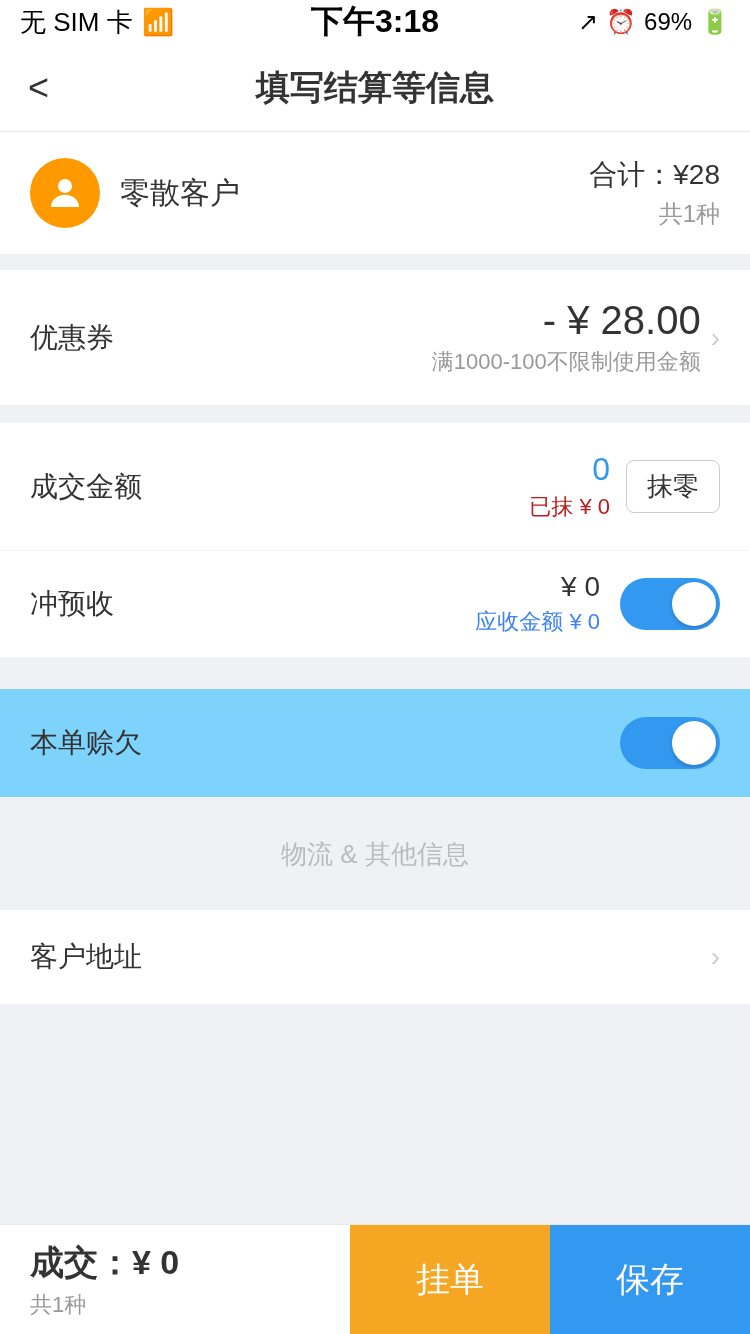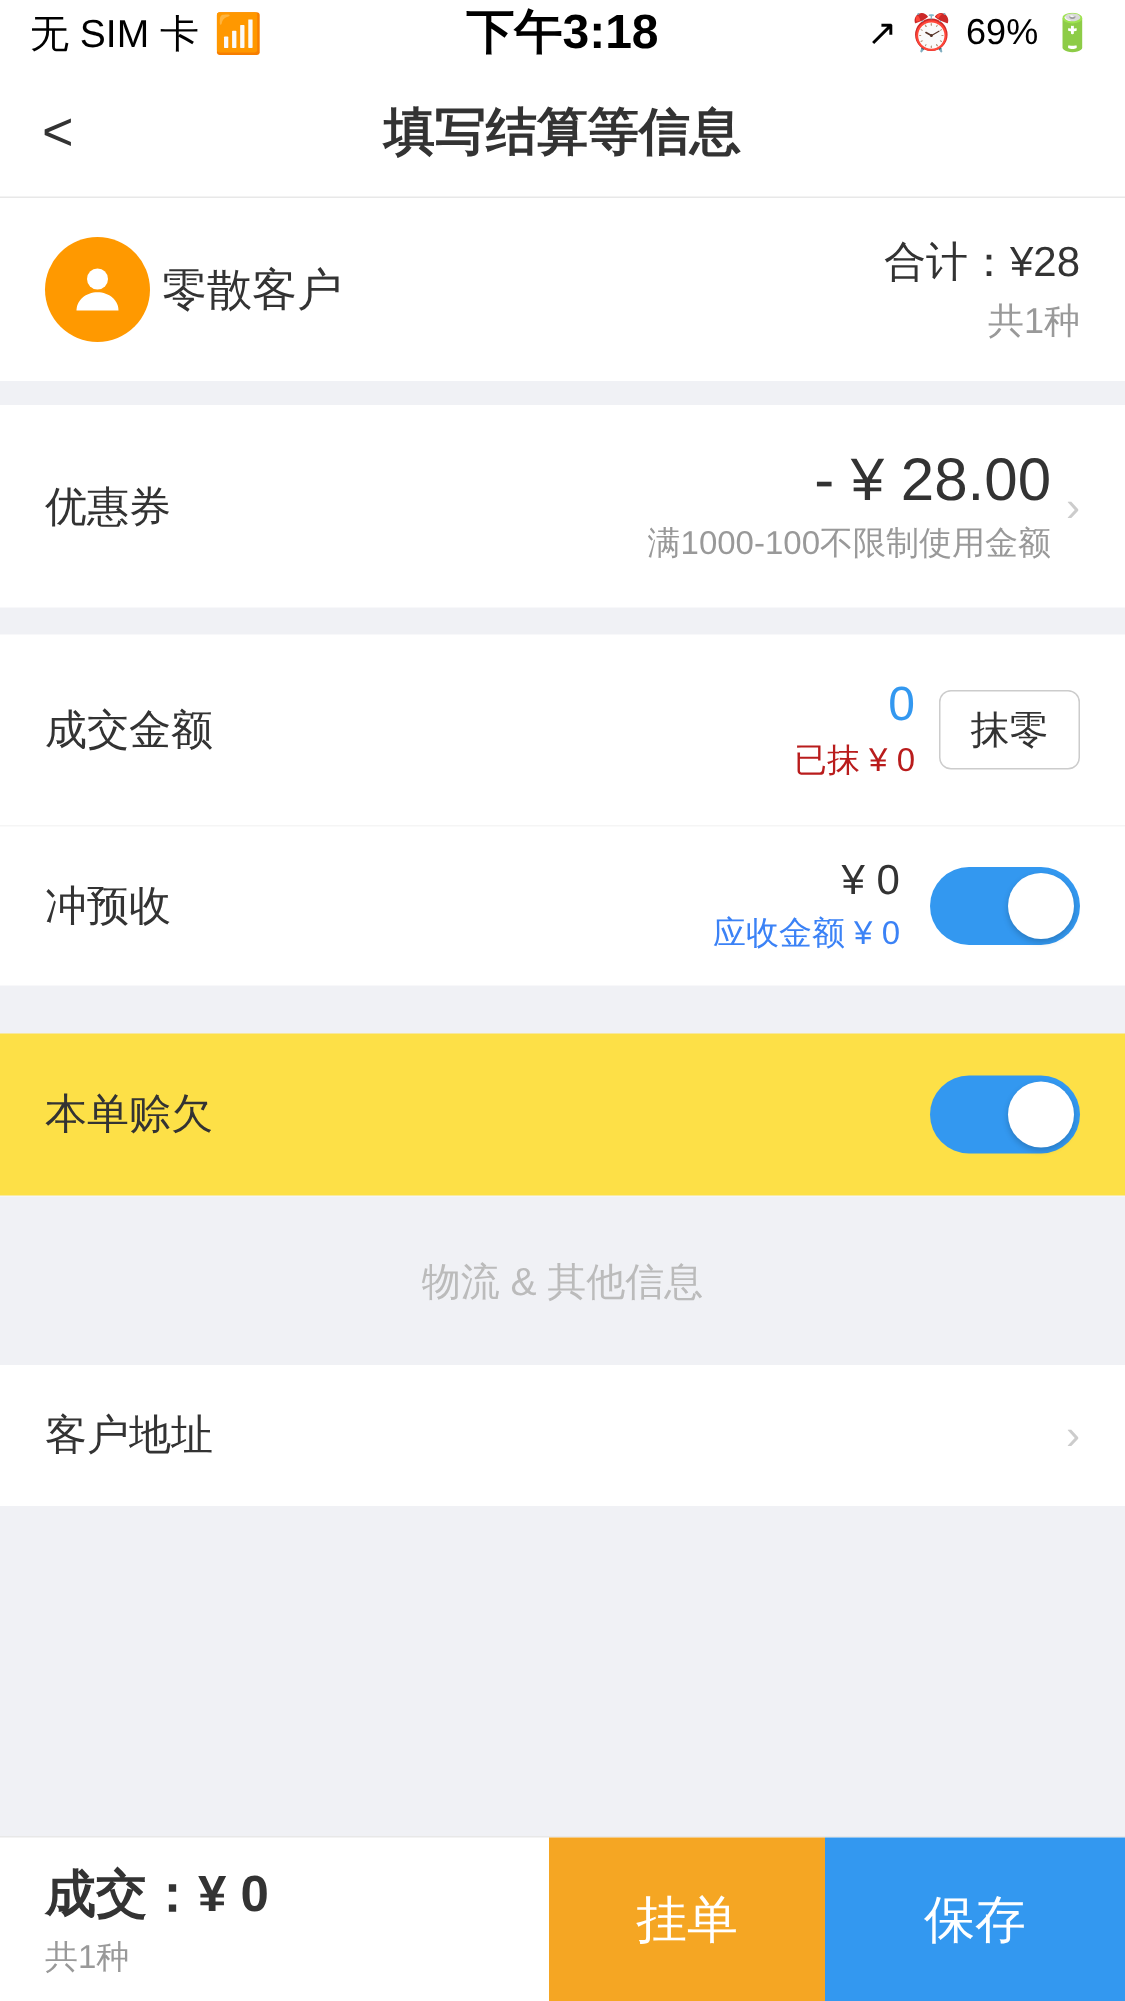--- a/index.html
+++ b/index.html
@@ -63,21 +63,21 @@
       background: #fff;
       padding: 24px 30px;
       display: flex;
       align-items: center;
       justify-content: space-between;
       margin-bottom: 16px;
     }
     .customer-left {
       display: flex;
       align-items: center;
-      gap: 8px;
+      gap: 20px;
     }
     .customer-avatar {
       width: 70px;
       height: 70px;
       border-radius: 50%;
       background: #f90;
       display: flex;
       align-items: center;
       justify-content: center;
     }
@@ -170,21 +170,21 @@
       justify-content: space-between;
     }
     .chong-left { font-size: 28px; color: #333; }
     .chong-right { display: flex; align-items: center; gap: 20px; }
     .chong-values { text-align: right; }
     .chong-main { font-size: 28px; color: #333; }
     .chong-sub { font-size: 22px; color: #3b82f6; margin-top: 4px; }
 
     
     .sheqian-section {
-      background: #fde047;
+      background: #7dd3fc;
       margin-bottom: 0;
     }
     .sheqian-row {
       padding: 28px 30px;
       display: flex;
       align-items: center;
       justify-content: space-between;
       border-bottom: 1px solid #f5f5f5;
     }
     .sheqian-label { font-size: 28px; color: #333; }
@@ -242,21 +242,21 @@
       border-top: 1px solid #e8e8e8;
     }
     .bottom-info {
       flex: 1;
       padding: 0 30px;
     }
     .bottom-deal { font-size: 28px; color: #333; }
     .bottom-deal span { font-size: 34px; font-weight: 600; color: #333; }
     .bottom-count { font-size: 22px; color: #999; margin-top: 4px; }
     .bottom-hang-btn {
-      width: 184px;
+      width: 200px;
       height: 110px;
       background: #f5a623;
       display: flex;
       align-items: center;
       justify-content: center;
       font-size: 34px;
       color: #fff;
       cursor: pointer;
     }
     .bottom-save-btn {

